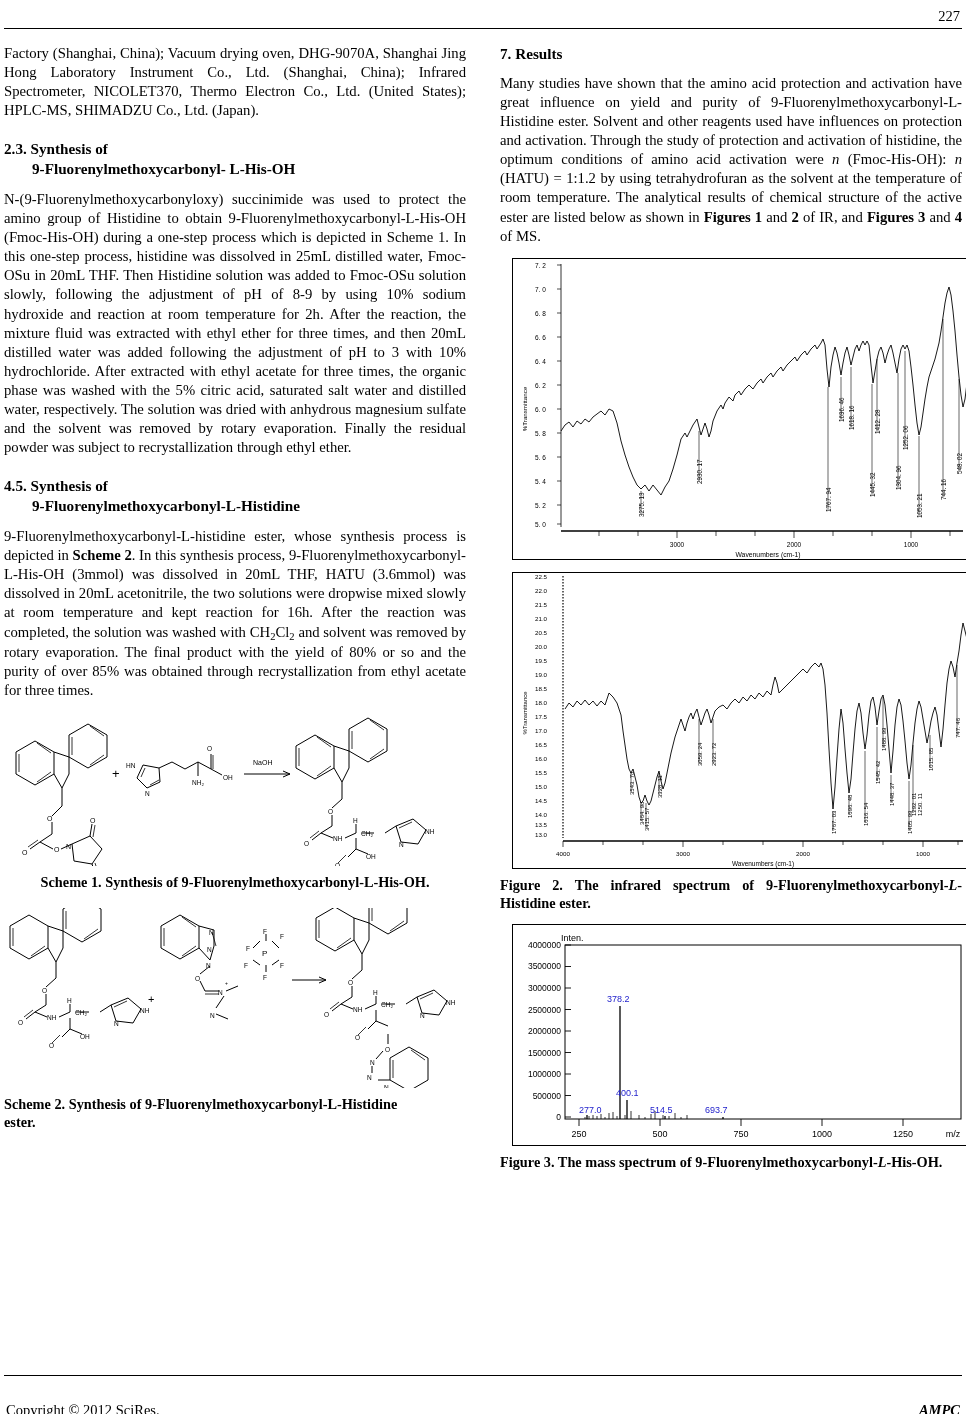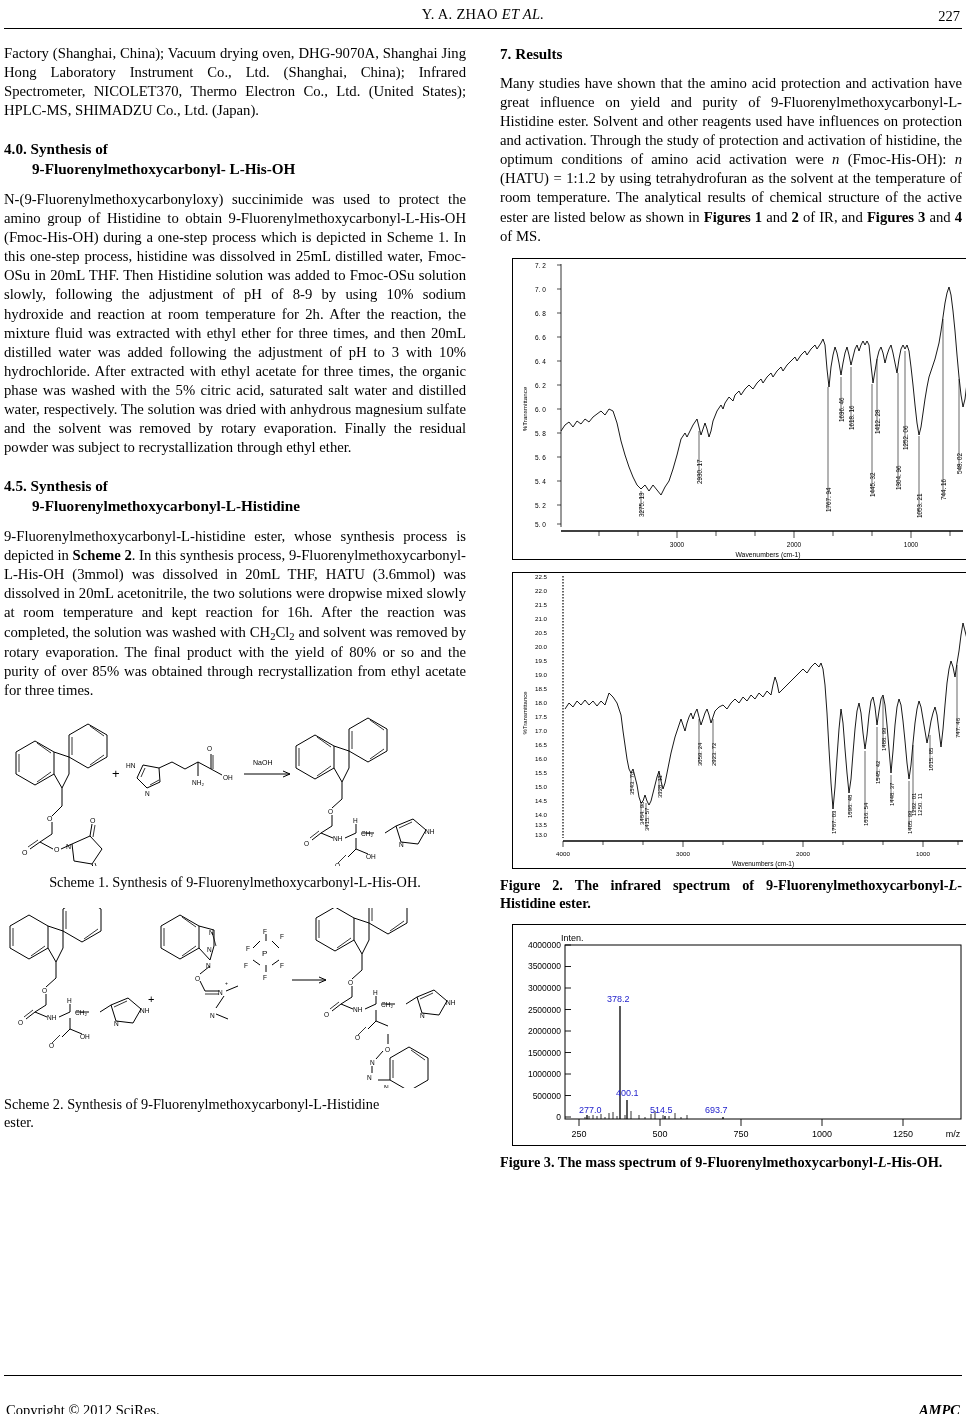--- a/index.html
+++ b/index.html
@@ -80,21 +80,21 @@
   }
   h2.sec.single { margin: 16px 0 10px 0; }
 
   .b { font-weight: bold; }
   .i { font-style: italic; }
   sub { font-size: .72em; vertical-align: -0.25em; }
 
   
   .scheme-wrap { margin-top: 16px; }
   .scheme-cap {
-    font-weight: normal;
+    font-weight: bold;
     font-size: 14.3px;
     text-align: center;
     line-height: 1.28;
     margin-top: 7px;
   }
   .scheme-cap.just {
     text-align: justify;
   }
 
   
@@ -135,34 +135,30 @@
   svg { display: block; }
   svg text { font-family: "Liberation Sans", sans-serif; }
   .mslabel { fill: #2222cc; }
 </style>
 </head>
 <body>
 
 <div class="page">
 
   <div class="runhead">
-    <div class="center">
-      <span>Y. A. ZHAO</span>
-      <span class="ital">ET   AL.</span>
-    </div>
     <div class="pageno">227</div>
   </div>
   <div class="rule-top"></div>
 
   <div class="col col-left">
 
     <p class="body">Factory (Shanghai, China); Vacuum drying oven, DHG-9070A, Shanghai Jing Hong Laboratory Instrument Co., Ltd. (Shanghai, China); Infrared Spectrometer, NICOLET370, Thermo Electron Co., Ltd. (United States); HPLC-MS, SHIMADZU Co., Ltd. (Japan).</p>
 
     <h2 class="sec">
-      <span>4.0. Synthesis of</span>
+      <span>2.3. Synthesis of</span>
       <span class="hang">9-Fluorenylmethoxycarbonyl- L-His-OH</span>
     </h2>
 
     <p class="body">N-(9-Fluorenylmethoxycarbonyloxy) succinimide was used to protect the amino group of Histidine to obtain 9-Fluorenylmethoxycarbonyl-L-His-OH (Fmoc-His-OH) during a one-step process which is depicted in Scheme 1. In this one-step process, histidine was dissolved in 25mL distilled water, Fmoc-OSu in 20mL THF. Then Histidine solution was added to Fmoc-OSu solution slowly, following the adjustment of pH of 8-9 by using 10% sodium hydroxide and reaction at room temperature for 2h. After the reaction, the mixture fluid was extracted with ethyl ether for three times, and then 20mL distilled water was added following the adjustment of pH to 3 with 10% hydrochloride. After extracted with ethyl acetate for three times, the organic phase was washed with the 5% citric acid, saturated salt water and distilled water, respectively. The solution was dried with anhydrous magnesium sulfate and the solvent was removed by rotary evaporation. Finally the residual powder was subject to recrystallization through ethyl ether.</p>
 
     <h2 class="sec">
       <span>4.5. Synthesis of</span>
       <span class="hang">9-Fluorenylmethoxycarbonyl-L-Histidine</span>
     </h2>
 

